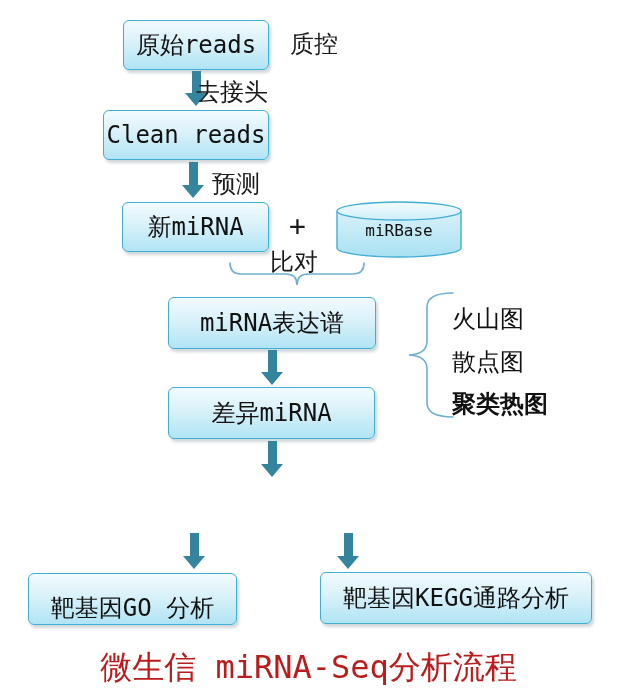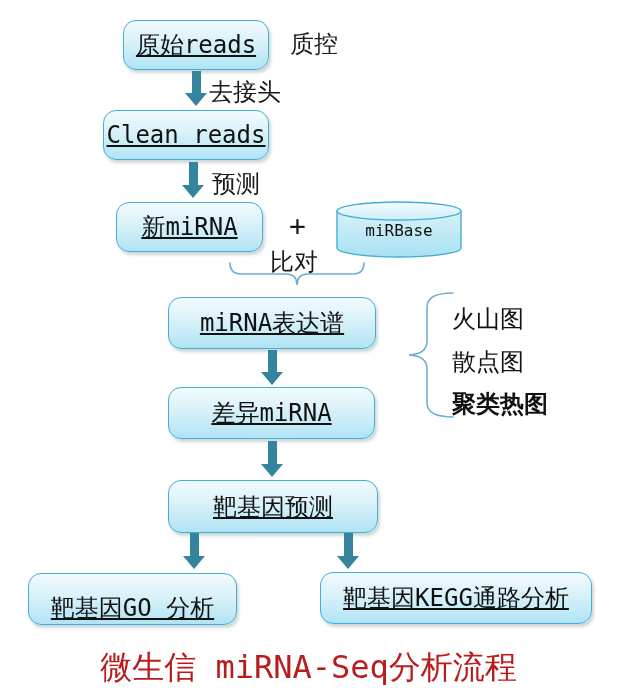--- a/index.html
+++ b/index.html
@@ -4,23 +4,23 @@
 <style>
   html,body{margin:0;padding:0;background:#ffffff;}
   #canvas{
     position:relative;width:617px;height:688px;background:#ffffff;overflow:hidden;
     font-family:"DejaVu Sans Mono","DejaVu Sans","Liberation Sans",sans-serif;
     color:#111;
   }
   .flowbox{
     position:absolute;display:flex;align-items:center;justify-content:center;
     background:linear-gradient(to bottom,#f2fbfe 0%,#d9f1f9 45%,#b0e4f4 100%);
-    border:1px solid #41aed3;border-radius:13px;
+    border:1px solid #41aed3;border-radius:6px;
     box-shadow:2px 3px 3px rgba(120,140,150,0.35);
-    font-size:24px;white-space:nowrap;text-decoration:underline;
+    font-size:24px;white-space:nowrap;
   }
   .edge-label{
     position:absolute;font-size:24px;color:#1a1a1a;white-space:nowrap;
   }
   .arrow{position:absolute;display:flex;flex-direction:column;align-items:center;}
   .arrow .shaft{width:9px;flex:1;background:#35849e;}
   .arrow .head{
     width:0;height:0;border-left:11px solid transparent;
     border-right:11px solid transparent;border-top:13px solid #35849e;
   }
@@ -42,33 +42,33 @@
 
   <div class="flowbox" style="left:123px;top:20px;width:144px;height:48px;">
     <span>原始reads</span>
   </div>
   <div class="edge-label" style="left:290px;top:28px;">质控</div>
 
   <div class="arrow" style="left:185px;top:71px;height:35px;">
     <div class="shaft"></div>
     <div class="head"></div>
   </div>
-  <div class="edge-label" style="left:209px;top:76px;">去接头</div>
+  <div class="edge-label" style="left:196px;top:76px;">去接头</div>
 
   <div class="flowbox" style="left:103px;top:110px;width:164px;height:48px;">
     <span>Clean reads</span>
   </div>
 
   <div class="arrow" style="left:182px;top:162px;height:36px;">
     <div class="shaft"></div>
     <div class="head"></div>
   </div>
   <div class="edge-label" style="left:212px;top:168px;">预测</div>
 
-  <div class="flowbox" style="left:116px;top:202px;width:145px;height:48px;">
+  <div class="flowbox" style="left:122px;top:202px;width:145px;height:48px;">
     <span>新miRNA</span>
   </div>
   <div class="edge-label" style="left:289px;top:210px;font-size:28px;">+</div>
 
   <div class="cylinder">
     <svg width="126" height="58" viewBox="0 0 126 58">
       <defs>
         <linearGradient id="cylBody" x1="0" y1="0" x2="0" y2="1">
           <stop offset="0" stop-color="#d8f1fa"></stop>
           <stop offset="1" stop-color="#a9e1f2"></stop>
@@ -108,23 +108,20 @@
   </svg>
   <div class="plot-label" style="top:303px;">火山图</div>
   <div class="plot-label" style="top:346px;">散点图</div>
   <div class="plot-label" style="top:388px;font-weight:bold;">聚类热图</div>
 
   <div class="arrow" style="left:261px;top:441px;height:36px;">
     <div class="shaft"></div>
     <div class="head"></div>
   </div>
 
-  <div class="flowbox" style="left:168px;top:480px;width:208px;height:51px;">
-    <span>靶基因预测</span>
-  </div>
 
   <div class="arrow" style="left:183px;top:533px;height:36px;">
     <div class="shaft"></div>
     <div class="head"></div>
   </div>
   <div class="arrow" style="left:337px;top:533px;height:36px;">
     <div class="shaft"></div>
     <div class="head"></div>
   </div>
 

